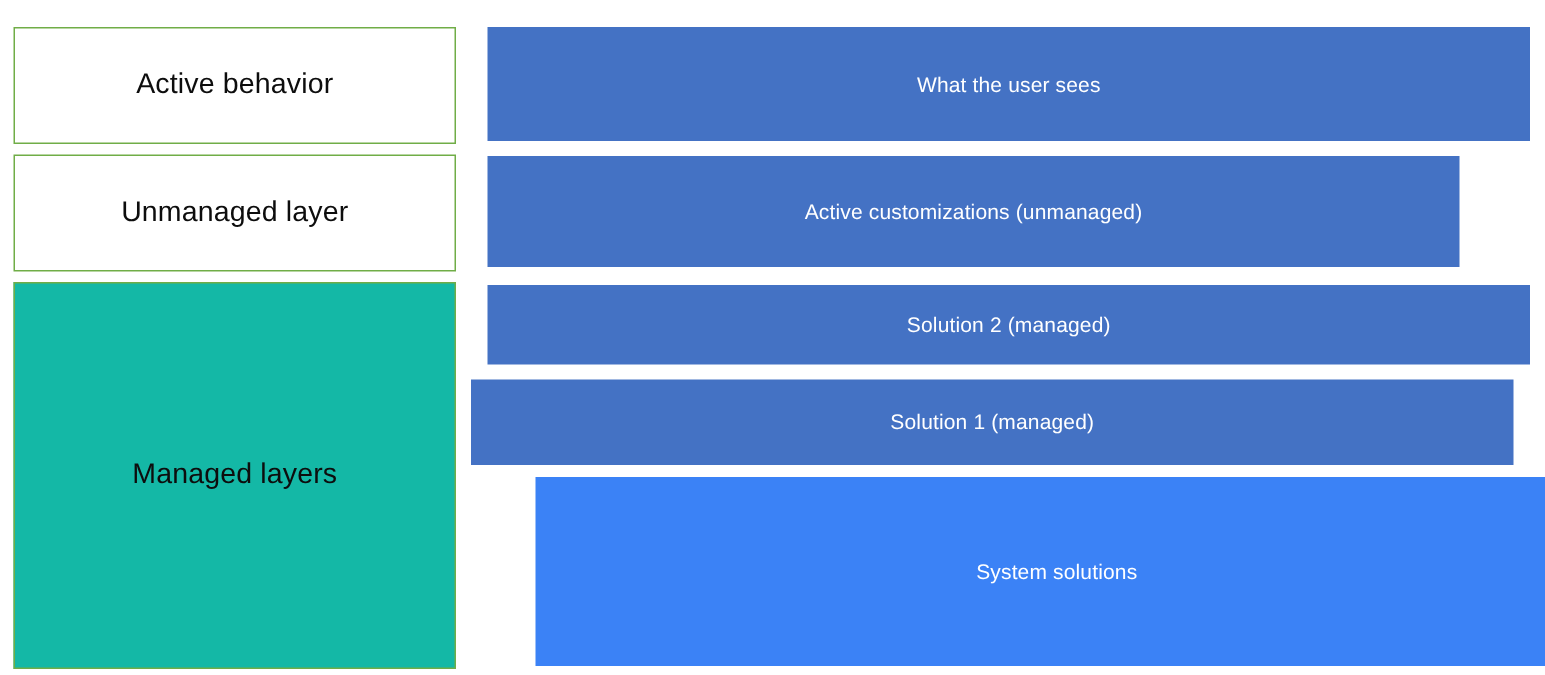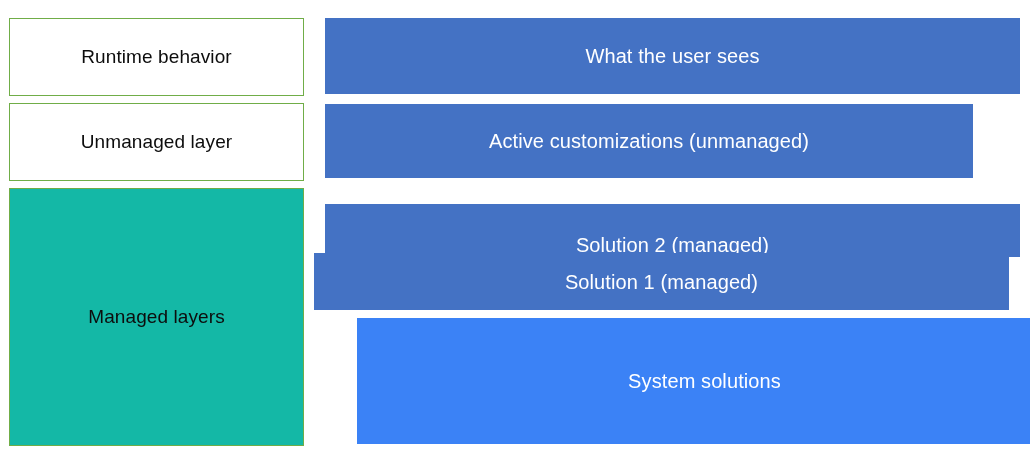--- a/index.html
+++ b/index.html
@@ -35,36 +35,36 @@
   }
   .stack-bar {
     position: absolute;
     box-sizing: border-box;
     background: #4472C4;
     display: flex;
     align-items: center;
     justify-content: center;
   }
   .stack-bar .bar-label {
-    font-size: 20px;
+    font-size: 14px;
     color: #ffffff;
     letter-spacing: 0.1px;
     text-align: center;
     line-height: 1.2;
   }
 </style>
 </head>
 <body>
 
 <div id="canvas" style="background: rgb(255, 255, 255);">
 
   <div class="left-column">
 
     <div class="layer-box" id="box-0" style="left: 9px; top: 18px; width: 295px; height: 78px; background: rgb(255, 255, 255); border-color: rgb(112, 173, 71);">
-      <span class="box-label" style="color: rgb(13, 13, 13);">Runtime behavior</span>
+      <span class="box-label" style="color: rgb(13, 13, 13);">Active behavior</span>
     </div>
 
     <div class="layer-box" id="box-1" style="left: 9px; top: 103px; width: 295px; height: 78px; background: rgb(255, 255, 255); border-color: rgb(112, 173, 71);">
       <span class="box-label" style="color: rgb(13, 13, 13);">Unmanaged layer</span>
     </div>
 
     <div class="layer-box" id="box-2" style="left: 9px; top: 188px; width: 295px; height: 258px; background: #14b8a6; border-color: rgb(112, 173, 71);">
       <span class="box-label" style="color: rgb(13, 13, 13);">Managed layers</span>
     </div>
 
@@ -73,21 +73,21 @@
   <div class="right-column">
 
     <div class="stack-bar" id="bar-0" style="left: 325px; top: 18px; width: 695px; height: 76px; background: rgb(68, 114, 196);">
       <span class="bar-label" style="color: rgb(255, 255, 255);">What the user sees</span>
     </div>
 
     <div class="stack-bar" id="bar-1" style="left: 325px; top: 104px; width: 648px; height: 74px; background: rgb(68, 114, 196);">
       <span class="bar-label" style="color: rgb(255, 255, 255);">Active customizations (unmanaged)</span>
     </div>
 
-    <div class="stack-bar" id="bar-2" style="left: 325px; top: 204px; width: 695px; height: 53px; background: rgb(68, 114, 196); align-items: flex-end;">
+    <div class="stack-bar" id="bar-2" style="left: 325px; top: 190px; width: 695px; height: 53px; background: rgb(68, 114, 196);">
       <span class="bar-label" style="color: rgb(255, 255, 255);">Solution 2 (managed)</span>
     </div>
 
     <div class="stack-bar" id="bar-3" style="left: 314px; top: 253px; width: 695px; height: 57px; background: rgb(68, 114, 196);">
       <span class="bar-label" style="color: rgb(255, 255, 255);">Solution 1 (managed)</span>
     </div>
 
     <div class="stack-bar" id="bar-4" style="left: 325px; top: 318px; width: 695px; height: 126px; background: #3b82f6; margin-left: 32px;">
       <span class="bar-label" style="color: rgb(255, 255, 255);">System solutions</span>
     </div>

